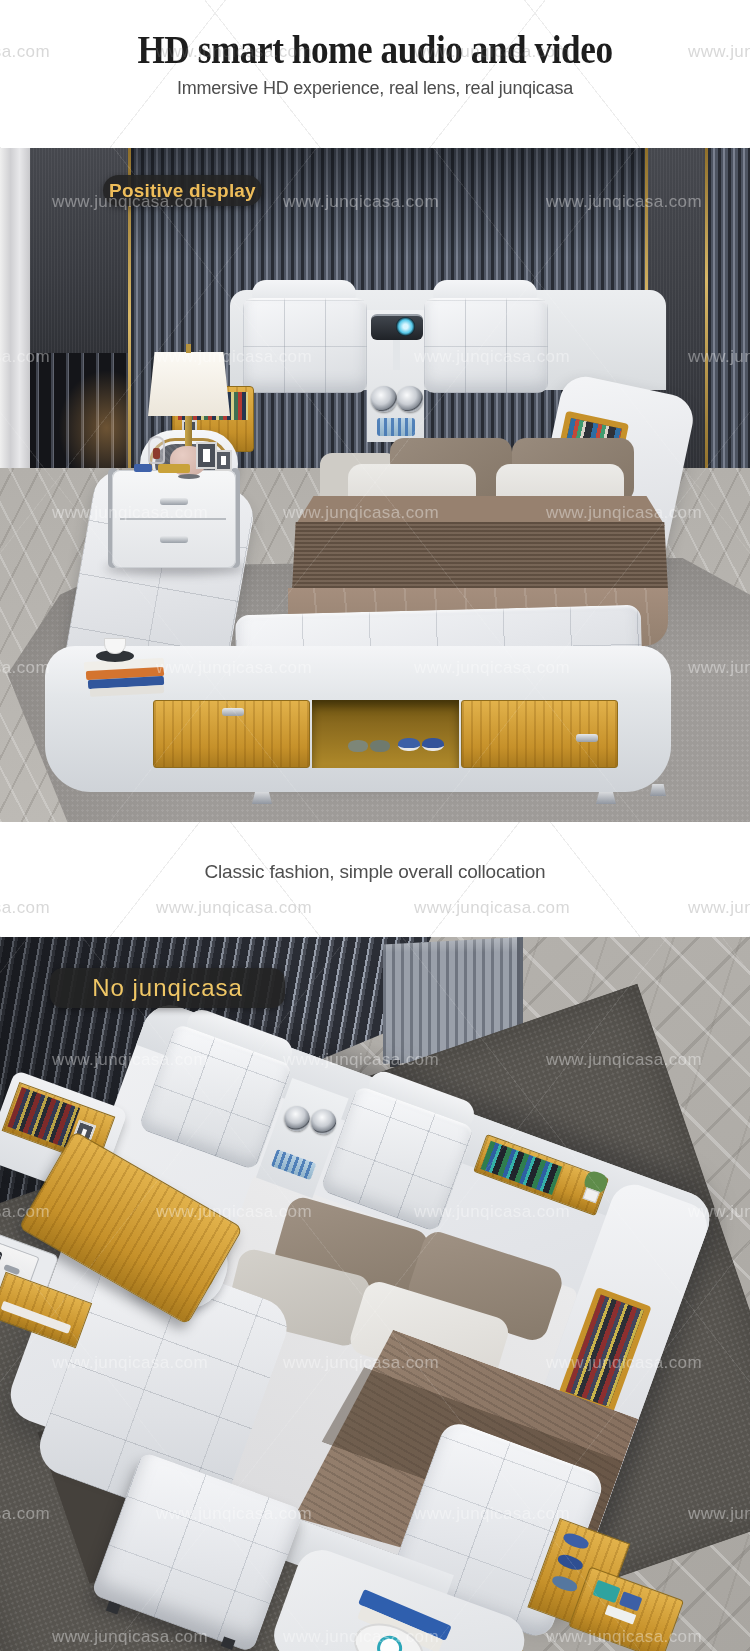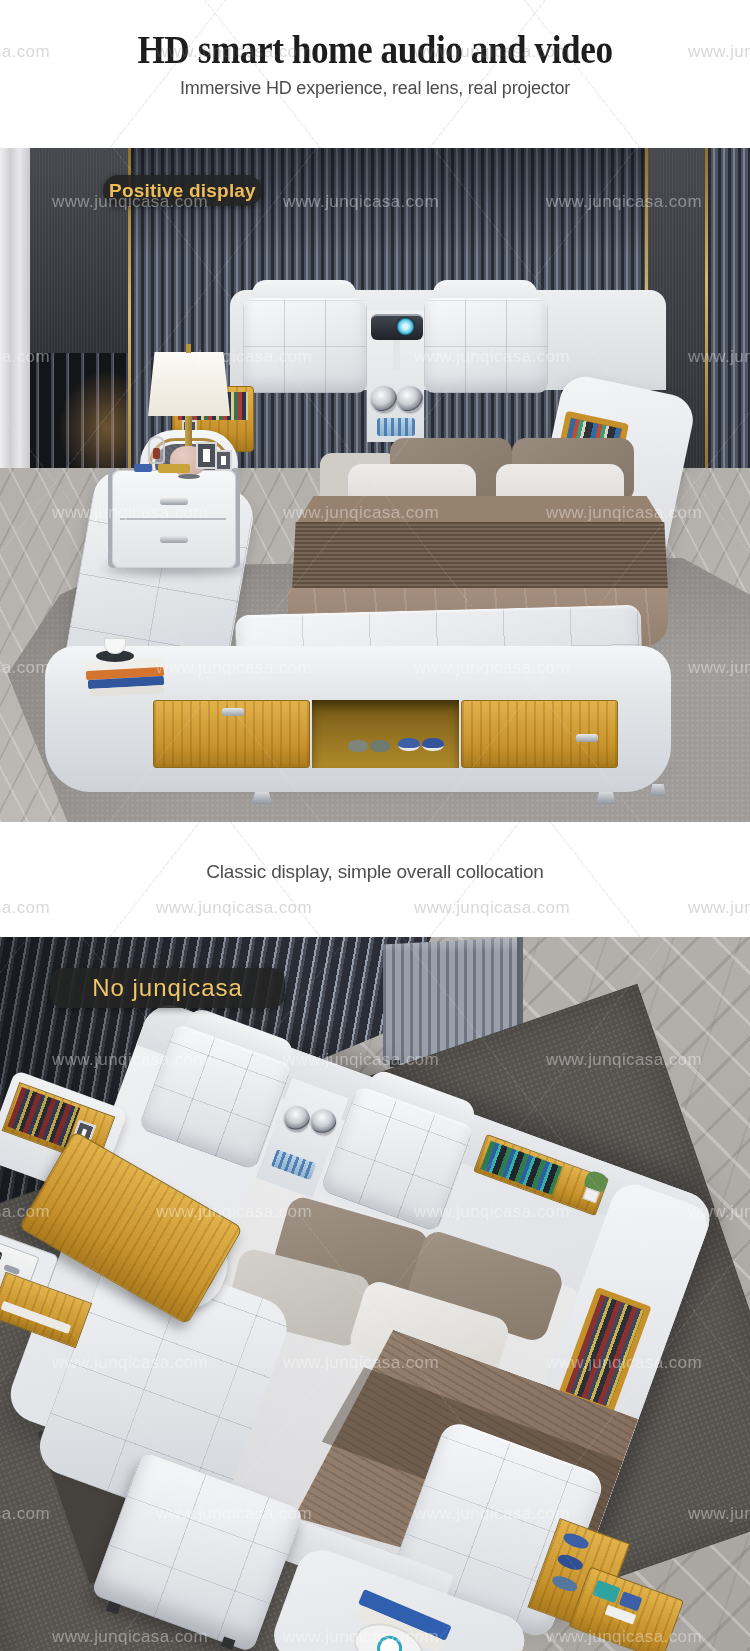--- a/index.html
+++ b/index.html
@@ -69,21 +69,21 @@
   .carpet-tx{background-image:radial-gradient(rgba(255,255,255,.10) 1px,rgba(0,0,0,0) 1.4px);background-size:5px 5px;}
 </style>
 </head>
 <body>
 
 <div id="page">
 
   <header id="header">
     <div class="lattice"></div>
     <h1>HD smart home audio and video</h1>
-    <p class="subtitle">Immersive HD experience, real lens, real projector</p>
+    <p class="subtitle">Immersive HD experience, real lens, real junqicasa</p>
     <div class="wm-layer" id="wm-header">
         <span class="wm" style="left: -28px; top: 52px; color: rgba(125, 125, 125, 0.3);">www.junqicasa.com</span>
         <span class="wm" style="left: 234px; top: 52px; color: rgba(125, 125, 125, 0.3);">www.junqicasa.com</span>
         <span class="wm" style="left: 492px; top: 52px; color: rgba(125, 125, 125, 0.3);">www.junqicasa.com</span>
         <span class="wm" style="left: 766px; top: 52px; color: rgba(125, 125, 125, 0.3);">www.junqicasa.com</span>
       </div>
   </header>
 
   <section id="photo1">
 
@@ -233,21 +233,21 @@
         <span class="wm" style="left: 624px; top: 365px; color: rgba(255, 255, 255, 0.38);">www.junqicasa.com</span>
         <span class="wm" style="left: -28px; top: 520px; color: rgba(255, 255, 255, 0.38);">www.junqicasa.com</span>
         <span class="wm" style="left: 234px; top: 520px; color: rgba(255, 255, 255, 0.38);">www.junqicasa.com</span>
         <span class="wm" style="left: 492px; top: 520px; color: rgba(255, 255, 255, 0.38);">www.junqicasa.com</span>
         <span class="wm" style="left: 766px; top: 520px; color: rgba(255, 255, 255, 0.38);">www.junqicasa.com</span>
       </div>
   </section>
 
   <section id="band">
     <div class="lattice"></div>
-    <p class="caption">Classic display, simple overall collocation</p>
+    <p class="caption">Classic fashion, simple overall collocation</p>
     <div class="wm-layer" id="wm-band">
         <span class="wm" style="left: -28px; top: 86px; color: rgba(125, 125, 125, 0.3);">www.junqicasa.com</span>
         <span class="wm" style="left: 234px; top: 86px; color: rgba(125, 125, 125, 0.3);">www.junqicasa.com</span>
         <span class="wm" style="left: 492px; top: 86px; color: rgba(125, 125, 125, 0.3);">www.junqicasa.com</span>
         <span class="wm" style="left: 766px; top: 86px; color: rgba(125, 125, 125, 0.3);">www.junqicasa.com</span>
       </div>
   </section>
 
   <section id="photo2">
     <div class="a" style="left:0;top:0;width:750px;height:714px;

